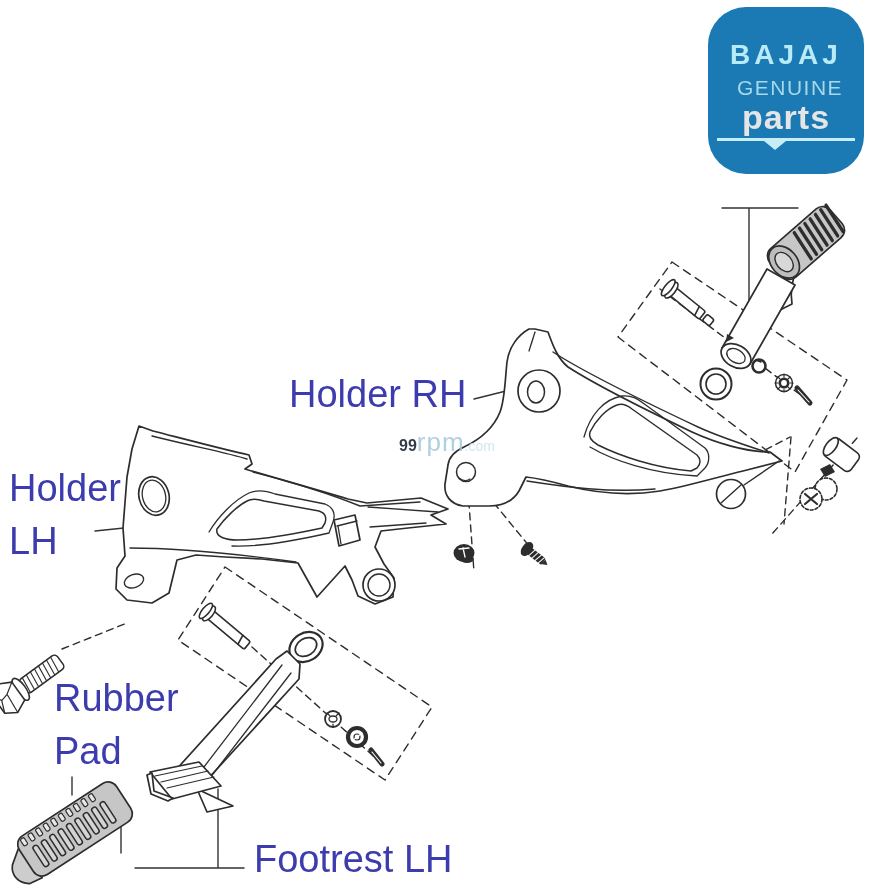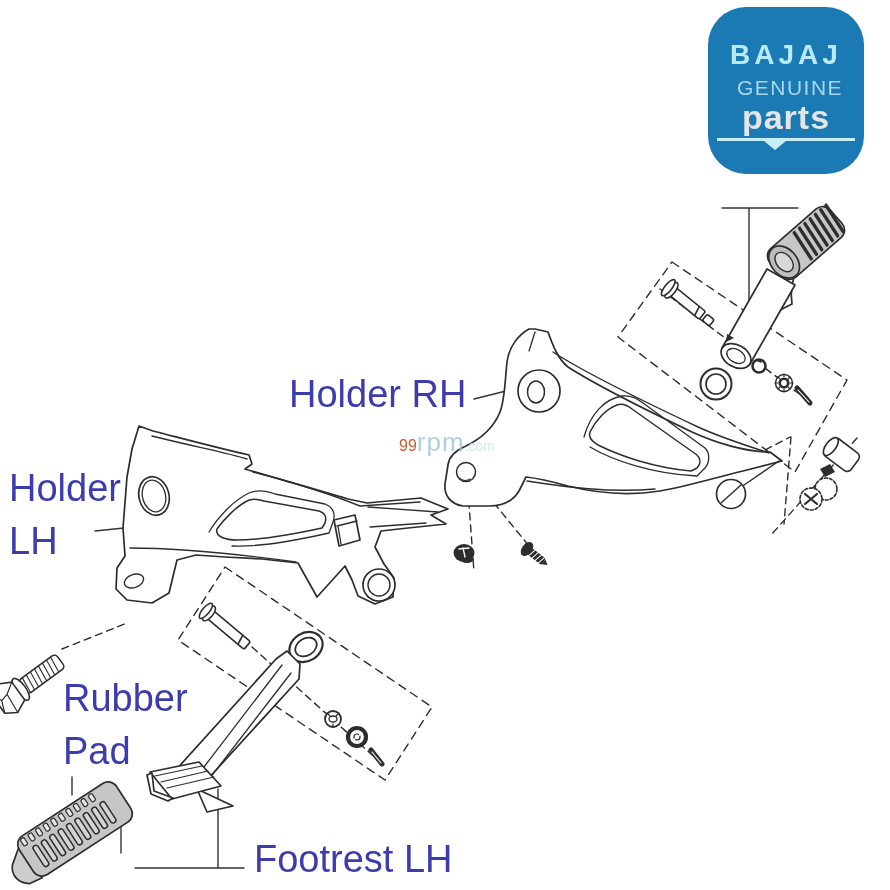--- a/index.html
+++ b/index.html
@@ -2,21 +2,21 @@
 <html><head>
 <meta charset="utf-8">
 <style>
   html,body{margin:0;padding:0;background:#ffffff;}
   #canvas{position:relative;width:890px;height:890px;background:#ffffff;overflow:hidden;
           font-family:"Liberation Sans", sans-serif;}
   svg{position:absolute;left:0;top:0;}
   .lbl{position:absolute;font-size:38px;line-height:53px;color:#3c3cae;white-space:nowrap;}
   .lbl-one{line-height:40px;}
   .wm{position:absolute;left:399px;top:427px;display:flex;align-items:baseline;opacity:.85;}
-  .wm-99{font-size:16px;color:#c2410c;}
+  .wm-99{font-size:16px;color:#0f172a;font-weight:bold;}
   .wm-rpm{font-size:26px;color:#a4c8da;letter-spacing:1px;}
   .wm-com{font-size:14px;color:#cbe2ee;}
   .logo{position:absolute;left:708px;top:7px;width:156px;height:167px;background:#1b79b4;
         border-radius:38px;text-align:center;box-sizing:border-box;padding-top:32px;}
   .logo-brand{font-size:28px;font-weight:bold;letter-spacing:4px;color:#b9ebf6;}
   .logo-tag{font-size:21px;letter-spacing:1.5px;color:#a6d8ea;margin-top:5px;margin-left:8px;}
   .logo-prod{font-size:34px;font-weight:bold;letter-spacing:1px;color:#e5e5e5;margin-top:-2px;}
   .logo-rule{width:138px;height:3px;background:#c7edf7;margin:1px auto 0 auto;}
   .logo-tri{width:0;height:0;border-left:11px solid transparent;border-right:11px solid transparent;
             border-top:9px solid #c7edf7;margin-left:56px;}
@@ -241,21 +241,21 @@
       </g>
     </g>
   </g>
 </svg>
 
 <div class="lbl lbl-one" style="left:289px;top:374px;">Holder RH</div>
 <div class="lbl" style="left:9px;top:462px;">
   <div>Holder</div>
   <div>LH</div>
 </div>
-<div class="lbl" style="left:63px;top:672px;">
+<div class="lbl" style="left:54px;top:672px;">
   <div>Rubber</div>
   <div>Pad</div>
 </div>
 <div class="lbl lbl-one" style="left:254px;top:839px;text-align:center;">Footrest LH</div>
 
 <div class="wm">
   <span class="wm-99">99</span>
       <span class="wm-rpm">rpm</span>
       <span class="wm-com">.com</span>
 </div>

